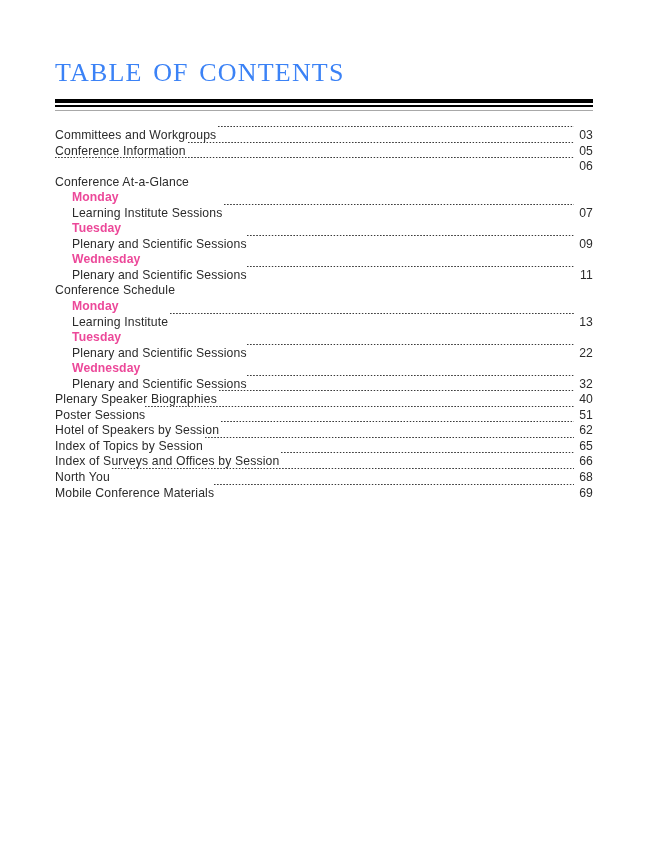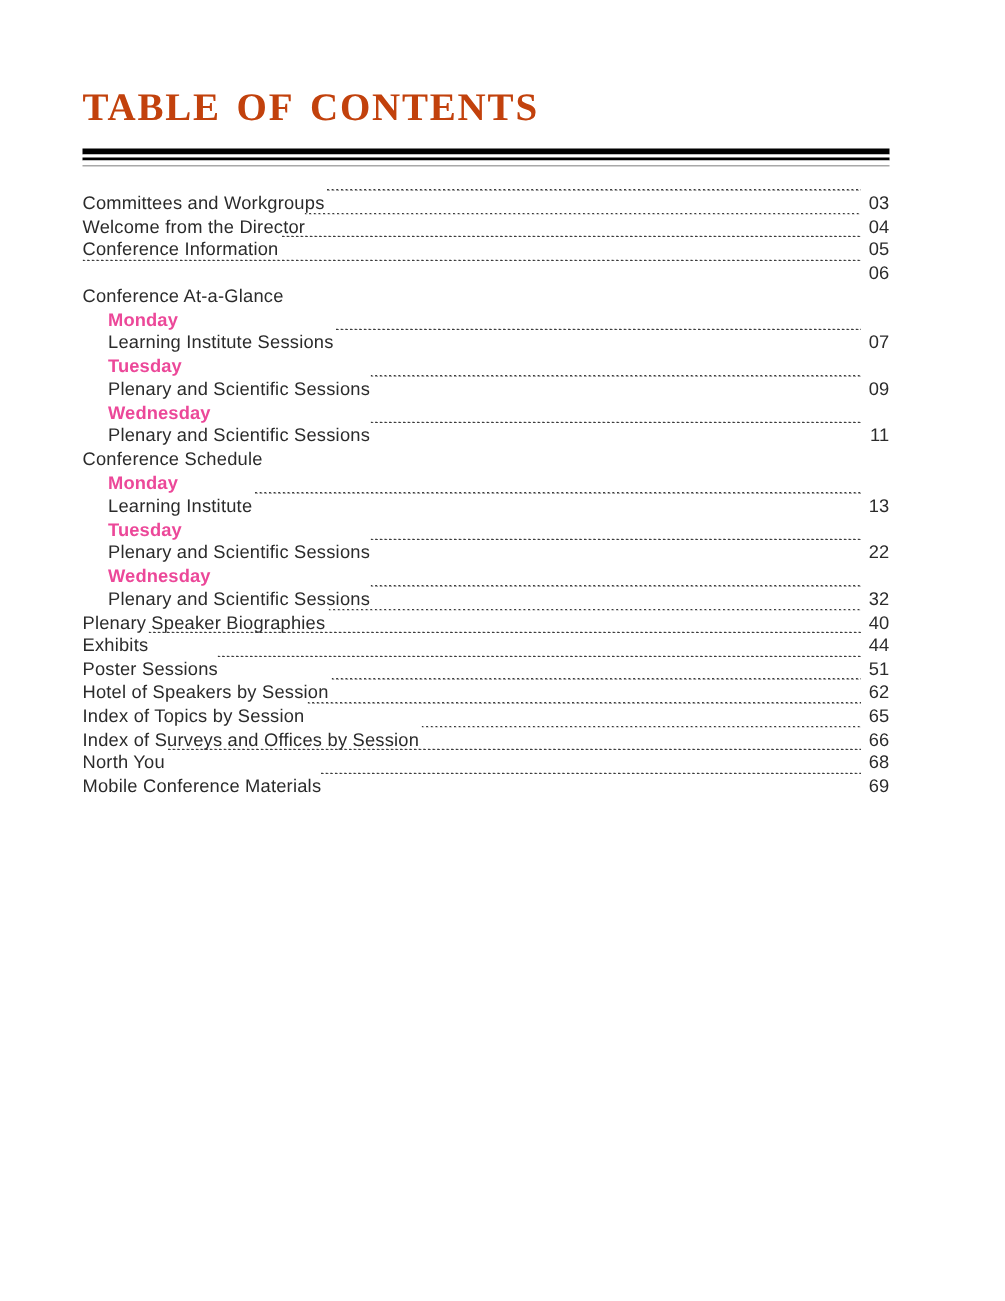--- a/index.html
+++ b/index.html
@@ -18,25 +18,24 @@
 
   
   .toc-title {
     position: absolute;
     left: 55px;
     top: 47px;
     font-family: "Liberation Serif", serif;
     font-size: 37px;
     line-height: 44px;
     letter-spacing: 1.2px;
-    color: #c2410c;
+    color: #3b82f6;
     font-variant: small-caps;
     text-transform: lowercase;
     white-space: nowrap;
-    font-weight: bold;
   }
 
   
   .title-rule {
     position: absolute;
     left: 55px;
     top: 99px;
     width: 538px;
   }
   .title-rule .bar-thick {
@@ -141,25 +140,20 @@
     <div class="bar-gap2"></div>
     <div class="bar-hair"></div>
   </div>
 
   <div class="toc-list">
       <div class="toc-row">
         <span class="row-label">Committees and Workgroups</span>
         <span class="leader"></span>
         <span class="row-page">03</span>
       </div>
-      <div class="toc-row tight">
-        <span class="row-label">Welcome from the Director</span>
-        <span class="leader"></span>
-        <span class="row-page">04</span>
-      </div>
       <div class="toc-row">
         <span class="row-label">Conference Information</span>
         <span class="leader"></span>
         <span class="row-page">05</span>
       </div>
       <div class="toc-row tight">
         <span class="leader"></span>
         <span class="row-page">06</span>
       </div>
       <div class="toc-row plain">
@@ -215,25 +209,20 @@
         <span class="row-label">Plenary and Scientific Sessions</span>
         <span class="leader"></span>
         <span class="row-page">32</span>
       </div>
       <div class="toc-row">
         <span class="row-label">Plenary Speaker Biographies</span>
         <span class="leader"></span>
         <span class="row-page">40</span>
       </div>
       <div class="toc-row tight">
-        <span class="row-label">Exhibits</span>
-        <span class="leader"></span>
-        <span class="row-page">44</span>
-      </div>
-      <div class="toc-row tight">
         <span class="row-label">Poster Sessions</span>
         <span class="leader"></span>
         <span class="row-page">51</span>
       </div>
       <div class="toc-row">
         <span class="row-label">Hotel of Speakers by Session</span>
         <span class="leader"></span>
         <span class="row-page">62</span>
       </div>
       <div class="toc-row">

